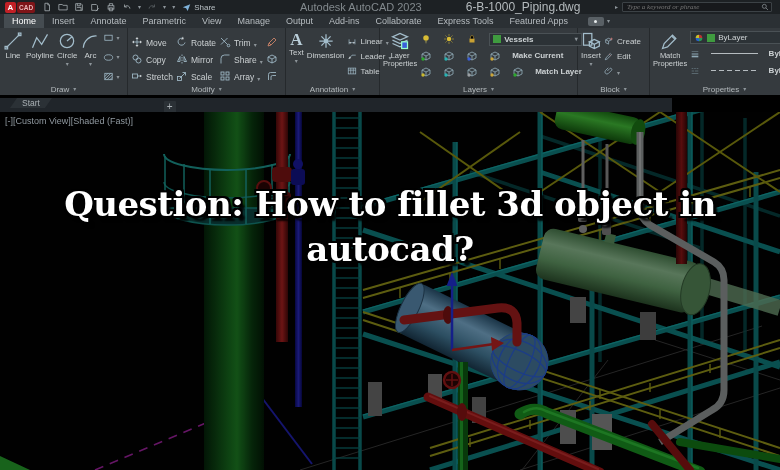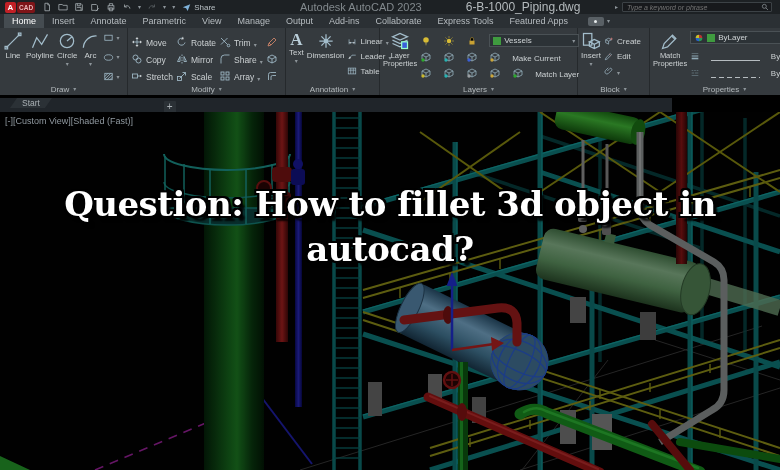--- a/index.html
+++ b/index.html
@@ -21,21 +21,21 @@
   .caret{font-size:6px;color:#8d959a;line-height:1;}
   .share{display:flex;align-items:center;gap:3px;font-size:8px;color:#b9c0c4;}
   .share svg{width:9px;height:9px;stroke:#7fb2d9;fill:#7fb2d9;stroke-width:0;}
   .tb-center{position:absolute;left:300px;top:0;height:14px;display:flex;align-items:center;gap:44px;}
   .tb-app{font-size:11px;color:#82898d;}
   .tb-doc{font-size:12px;color:#b4babd;}
   .tb-caret{position:absolute;right:162px;top:3px;font-size:6px;color:#8d959a;}
   .searchbox{position:absolute;right:8px;top:2px;width:150px;height:10px;display:flex;align-items:center;
              background:#17191c;border:1px solid #3c4246;border-radius:1px;padding:0 2px;}
   .searchbox input{flex:1;min-width:0;background:transparent;border:none;outline:none;color:#c3c8cb;
-                   font-size:7px;font-style:italic;font-family:Liberation Sans, sans-serif;}
+                   font-size:7px;font-style:italic;font-family:Liberation Serif, serif;}
   .searchbox svg{width:8px;height:8px;stroke:#9aa1a6;fill:none;stroke-width:2;}
 
   
   .ribbontabs{position:absolute;left:0;top:14px;width:780px;height:14px;background:#2b3034;
               display:flex;align-items:stretch;padding-left:4px;}
   .rtab{padding:0 8px;font-size:9px;line-height:14px;color:#b6bcc0;cursor:default;white-space:nowrap;}
   .rtab.active{background:#454c51;color:#fff;}
   .ribbon-min{margin-left:12px;align-self:center;display:flex;align-items:center;gap:3px;}
   .ribbon-min .pill{width:16px;height:9px;background:#596065;border-radius:2px;display:flex;
                     align-items:center;justify-content:center;}
@@ -55,21 +55,21 @@
   .mcol{display:flex;flex-direction:column;justify-content:flex-start;}
   .smallcol{display:flex;flex-direction:column;justify-content:space-between;padding:1px 0;}
   .smallcol .sc{display:flex;align-items:center;gap:2px;}
   .smallcol svg{width:11px;height:11px;stroke:#a3bdcb;fill:none;stroke-width:1.7;}
   .texticon{font-family:"Liberation Serif",serif;font-size:17px;font-weight:bold;color:#b9cdd8;line-height:1;}
   .dd{display:flex;align-items:center;gap:3px;background:#2c3236;border:1px solid #4a5155;
       height:13px;padding:0 3px;color:#ced3d5;font-size:8px;}
   .swatch{width:8px;height:8px;background:#3f9b3f;flex:none;}
   .mic{width:12px;height:12px;}
   .mic use{stroke:#8fa9b5;}
-  .lrow{display:flex;align-items:flex-end;gap:11px;height:15px;color:#ccd1d3;font-size:8px;white-space:nowrap;}
+  .lrow{display:flex;align-items:center;gap:11px;height:15px;color:#ccd1d3;font-size:8px;white-space:nowrap;font-weight:bold;}
   .hline{height:1px;background:#b6bcc0;flex:1;}
   .hline.dash{background:repeating-linear-gradient(90deg,#b6bcc0 0 5px,transparent 5px 8px);}
 
   
   .filetabs{position:absolute;left:0;top:98px;width:672px;height:17px;background:#20252a;
             display:flex;align-items:flex-start;padding-left:10px;gap:2px;}
   .ftab{display:flex;align-items:center;gap:5px;padding:0 12px;font-size:8.5px;color:#a9b0b4;
         clip-path:polygon(7px 0,100% 0,calc(100% - 7px) 100%,0 100%);}
   .ftab.start{background:#2b3136;}
   .ftab.active{background:#444c53;color:#f2f4f5;font-weight:bold;margin-top:32px;}

